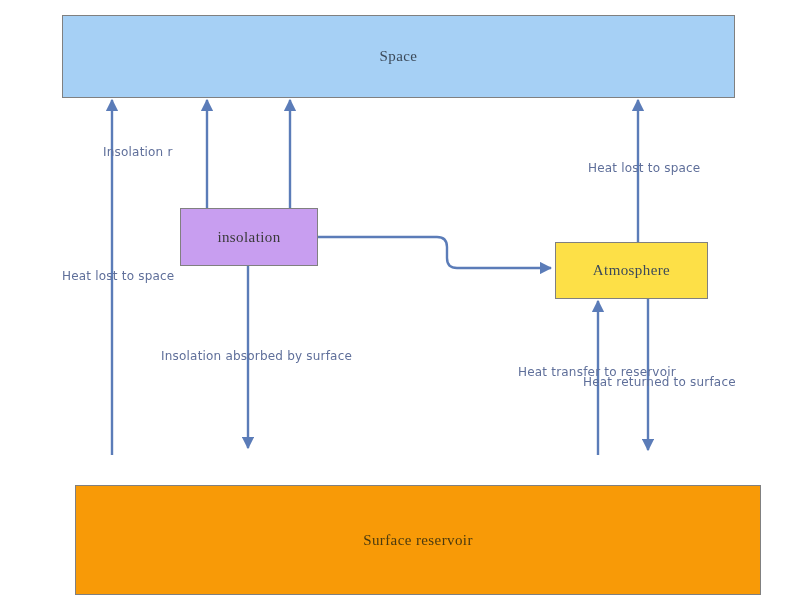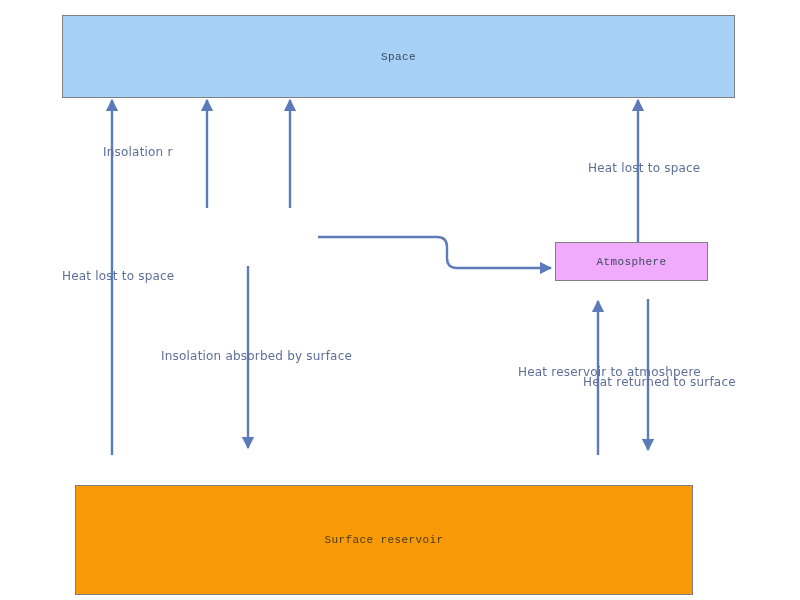--- a/index.html
+++ b/index.html
@@ -30,22 +30,22 @@
   .node {
     position: absolute;
     box-sizing: border-box;
     border: 1px solid #808080;
     display: flex;
     align-items: center;
     justify-content: center;
     text-align: center;
   }
   .node-label {
-    font-family: Liberation Mono, monospace;
-    font-size: 11px;
+    font-family: Liberation Serif, serif;
+    font-size: 15px;
     letter-spacing: 0.4px;
     color: #3a3a3a;
     white-space: nowrap;
   }
   .node-space {
     left: 62px;
     top: 15px;
     width: 673px;
     height: 83px;
     background: #a6d0f5;
@@ -56,28 +56,28 @@
     top: 208px;
     width: 138px;
     height: 58px;
     background: #c89ef0;
   }
   .node-insolation .node-label { color: #3a3a3a; }
   .node-atmosphere {
     left: 555px;
     top: 242px;
     width: 153px;
-    height: 39px;
-    background: #f0abfc;
+    height: 57px;
+    background: #fde047;
   }
   .node-atmosphere .node-label { color: #3c4a5a; }
   .node-surface {
     left: 75px;
     top: 485px;
-    width: 618px;
+    width: 686px;
     height: 110px;
     background: #f89a07;
   }
   .node-surface .node-label { color: #4a3a10; }
 
   .edge-label {
     position: absolute;
     font-family: "DejaVu Sans", sans-serif;
     font-size: 12px;
     color: #5f6f9a;
@@ -112,36 +112,39 @@
 
     <line x1="598" y1="455" x2="598" y2="301" stroke="#5b7cb8" stroke-width="2.4" marker-end="url(#ah)"></line>
 
     <line x1="648" y1="299" x2="648" y2="450" stroke="#5b7cb8" stroke-width="2.4" marker-end="url(#ah)"></line>
   </svg>
 
   <div class="node node-space">
     <span class="node-label">Space</span>
   </div>
 
+  <div class="node node-insolation">
+    <span class="node-label">insolation</span>
+  </div>
 
   <div class="node node-atmosphere">
     <span class="node-label">Atmosphere</span>
   </div>
 
   <div class="node node-surface">
     <span class="node-label">Surface reservoir</span>
   </div>
 
   <div class="edge-label" style="left:103px; top:146px;">Insolation r</div>
 
 
   <div class="edge-label" style="left:62px; top:270px;">Heat lost to space</div>
 
   <div class="edge-label" style="left:588px; top:162px;">Heat lost to space</div>
 
 
   <div class="edge-label" style="left:161px; top:350px;">Insolation absorbed by surface</div>
 
-  <div class="edge-label" style="left:518px; top:366px;">Heat reservoir to atmoshpere</div>
+  <div class="edge-label" style="left:518px; top:366px;">Heat transfer to reservoir</div>
 
   <div class="edge-label" style="left:583px; top:376px;">Heat returned to surface</div>
 
 </div>
 
 </body></html>

